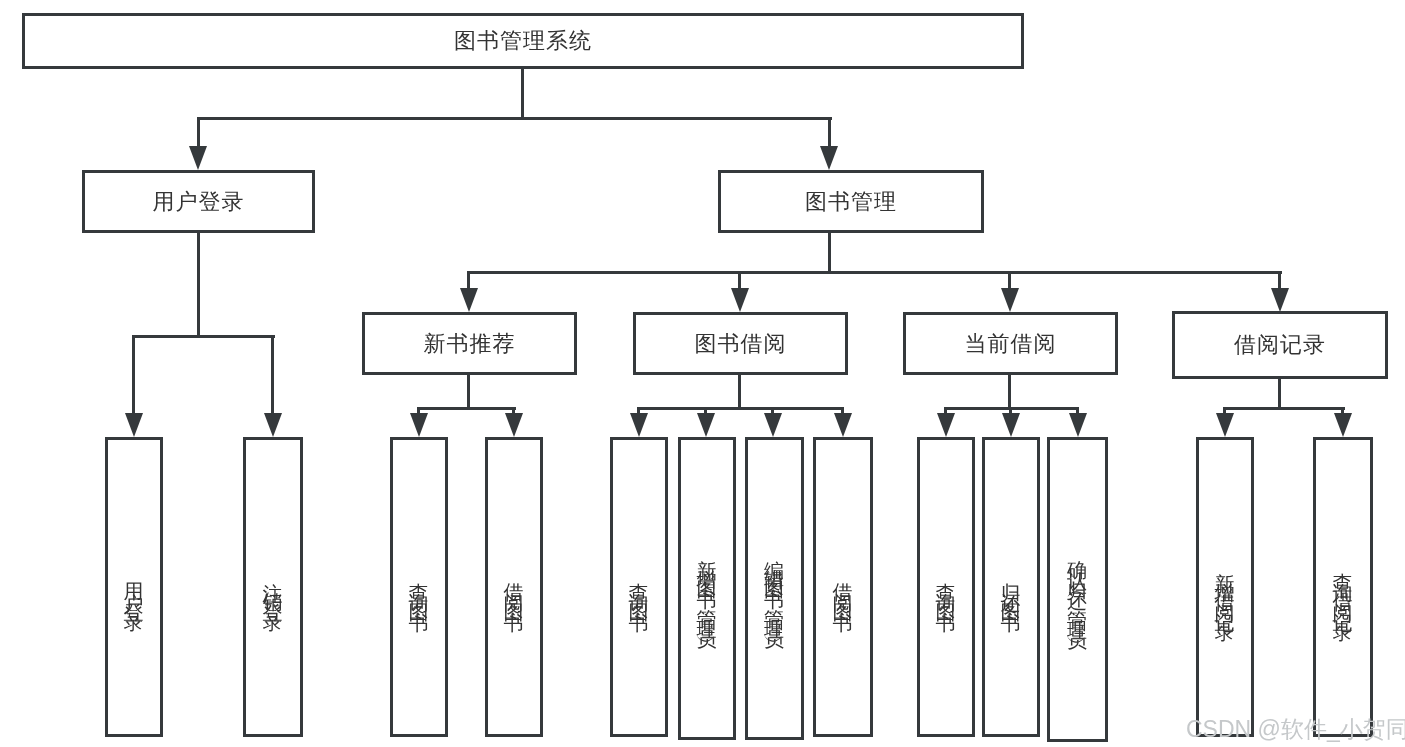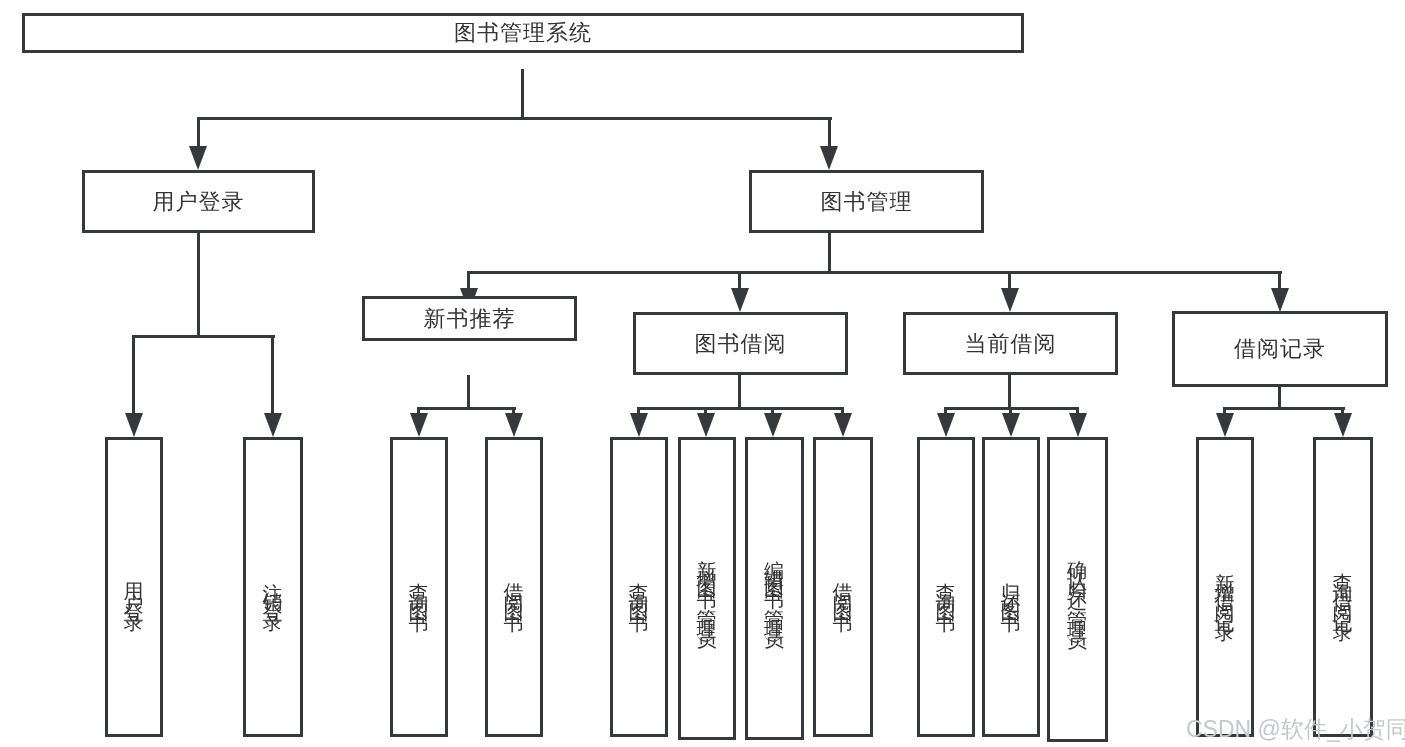--- a/index.html
+++ b/index.html
@@ -105,41 +105,41 @@
   <div class="line" style="left:1076px;top:407px;width:3px;height:9px"></div>
   <div class="arrow" style="left:1069px;top:413px"></div>
 
   <div class="line" style="left:1278px;top:375px;width:3px;height:34px"></div>
   <div class="line" style="left:1223px;top:407px;width:122px;height:3px"></div>
   <div class="line" style="left:1223px;top:407px;width:3px;height:9px"></div>
   <div class="arrow" style="left:1216px;top:413px"></div>
   <div class="line" style="left:1341px;top:407px;width:3px;height:9px"></div>
   <div class="arrow" style="left:1334px;top:413px"></div>
 
-  <div class="node hbox" style="left:22px;top:13px;width:1002px;height:40px">
+  <div class="node hbox" style="left:22px;top:13px;width:1002px;height:56px">
     <span>图书管理系统</span>
   </div>
 
   <div class="node hbox" style="left:82px;top:170px;width:233px;height:63px">
     <span>用户登录</span>
   </div>
-  <div class="node hbox" style="left:749px;top:170px;width:235px;height:63px">
+  <div class="node hbox" style="left:718px;top:170px;width:266px;height:63px">
     <span>图书管理</span>
   </div>
 
-  <div class="node hbox" style="left:362px;top:296px;width:215px;height:45px">
+  <div class="node hbox" style="left:362px;top:312px;width:215px;height:63px">
     <span>新书推荐</span>
   </div>
   <div class="node hbox" style="left:903px;top:312px;width:215px;height:63px">
     <span>当前借阅</span>
   </div>
   <div class="node hbox" style="left:633px;top:312px;width:215px;height:63px">
     <span>图书借阅</span>
   </div>
-  <div class="node hbox" style="left:1172px;top:311px;width:216px;height:76px">
+  <div class="node hbox" style="left:1172px;top:311px;width:216px;height:68px">
     <span>借阅记录</span>
   </div>
 
   <div class="node vbox" style="left:105px;top:437px;width:58px;height:300px">
     <span class="vtext">用户登录</span>
   </div>
   <div class="node vbox" style="left:243px;top:437px;width:60px;height:300px">
     <span class="vtext">注销登录</span>
   </div>
 

